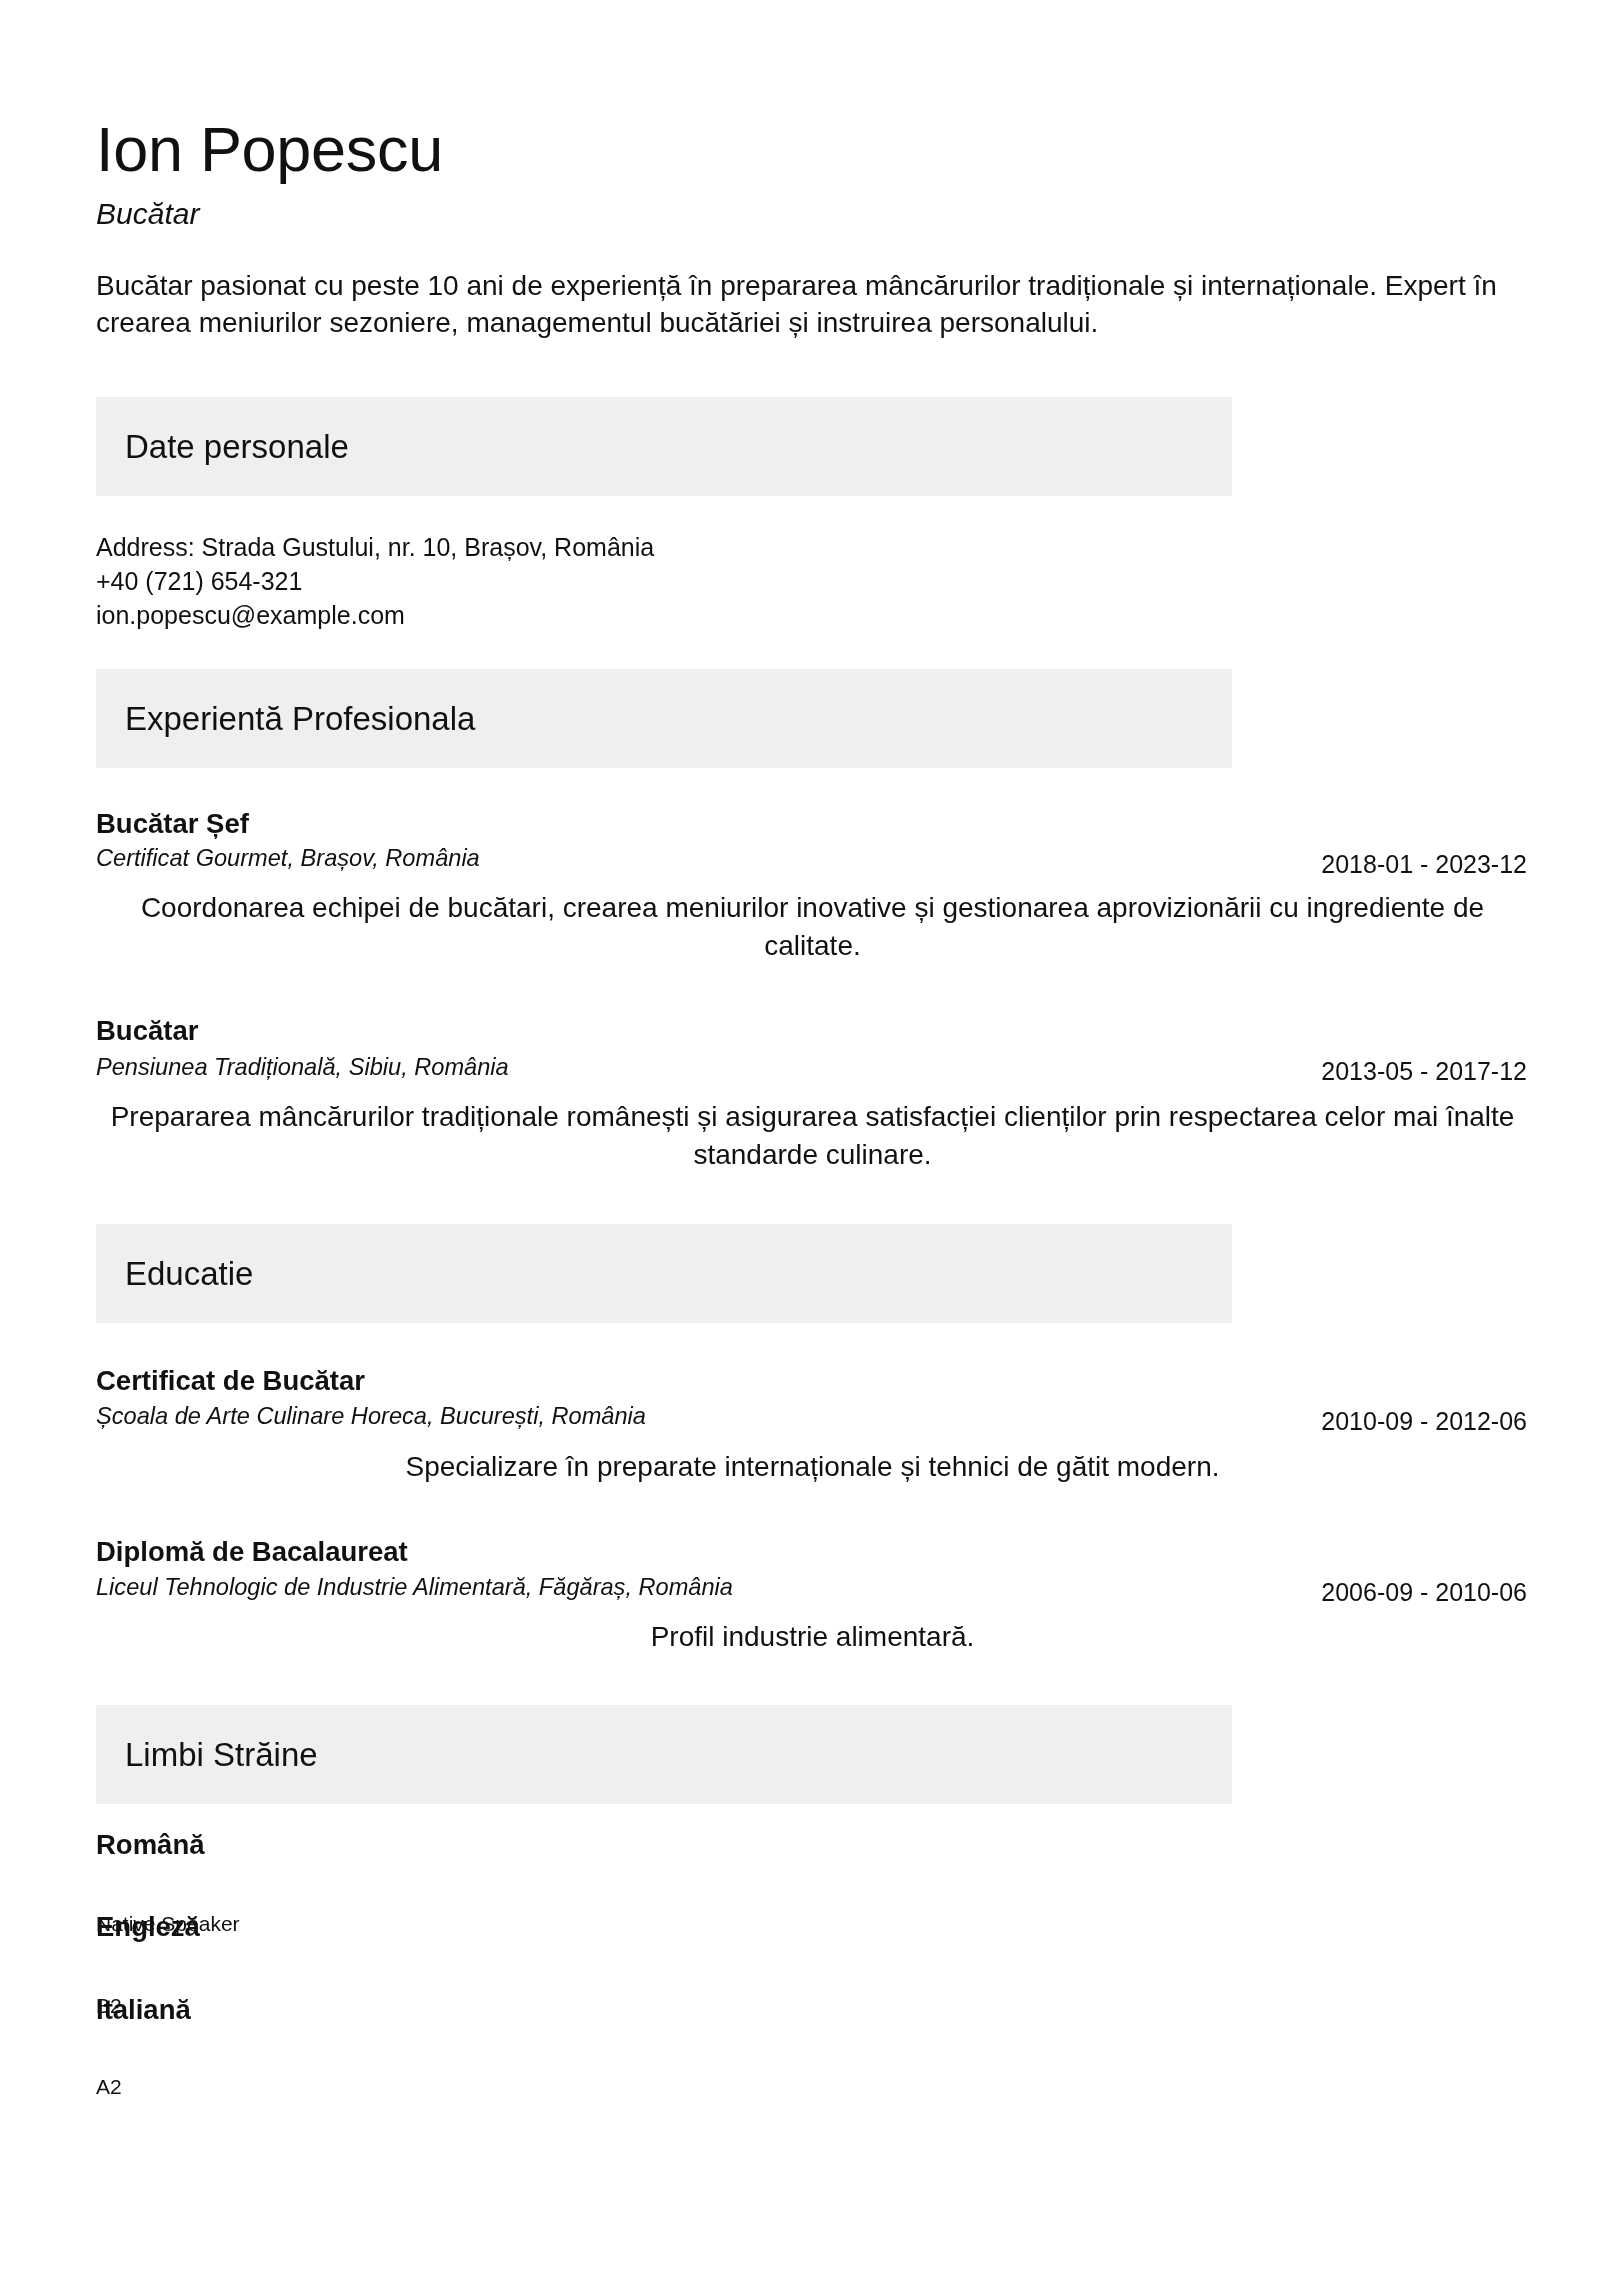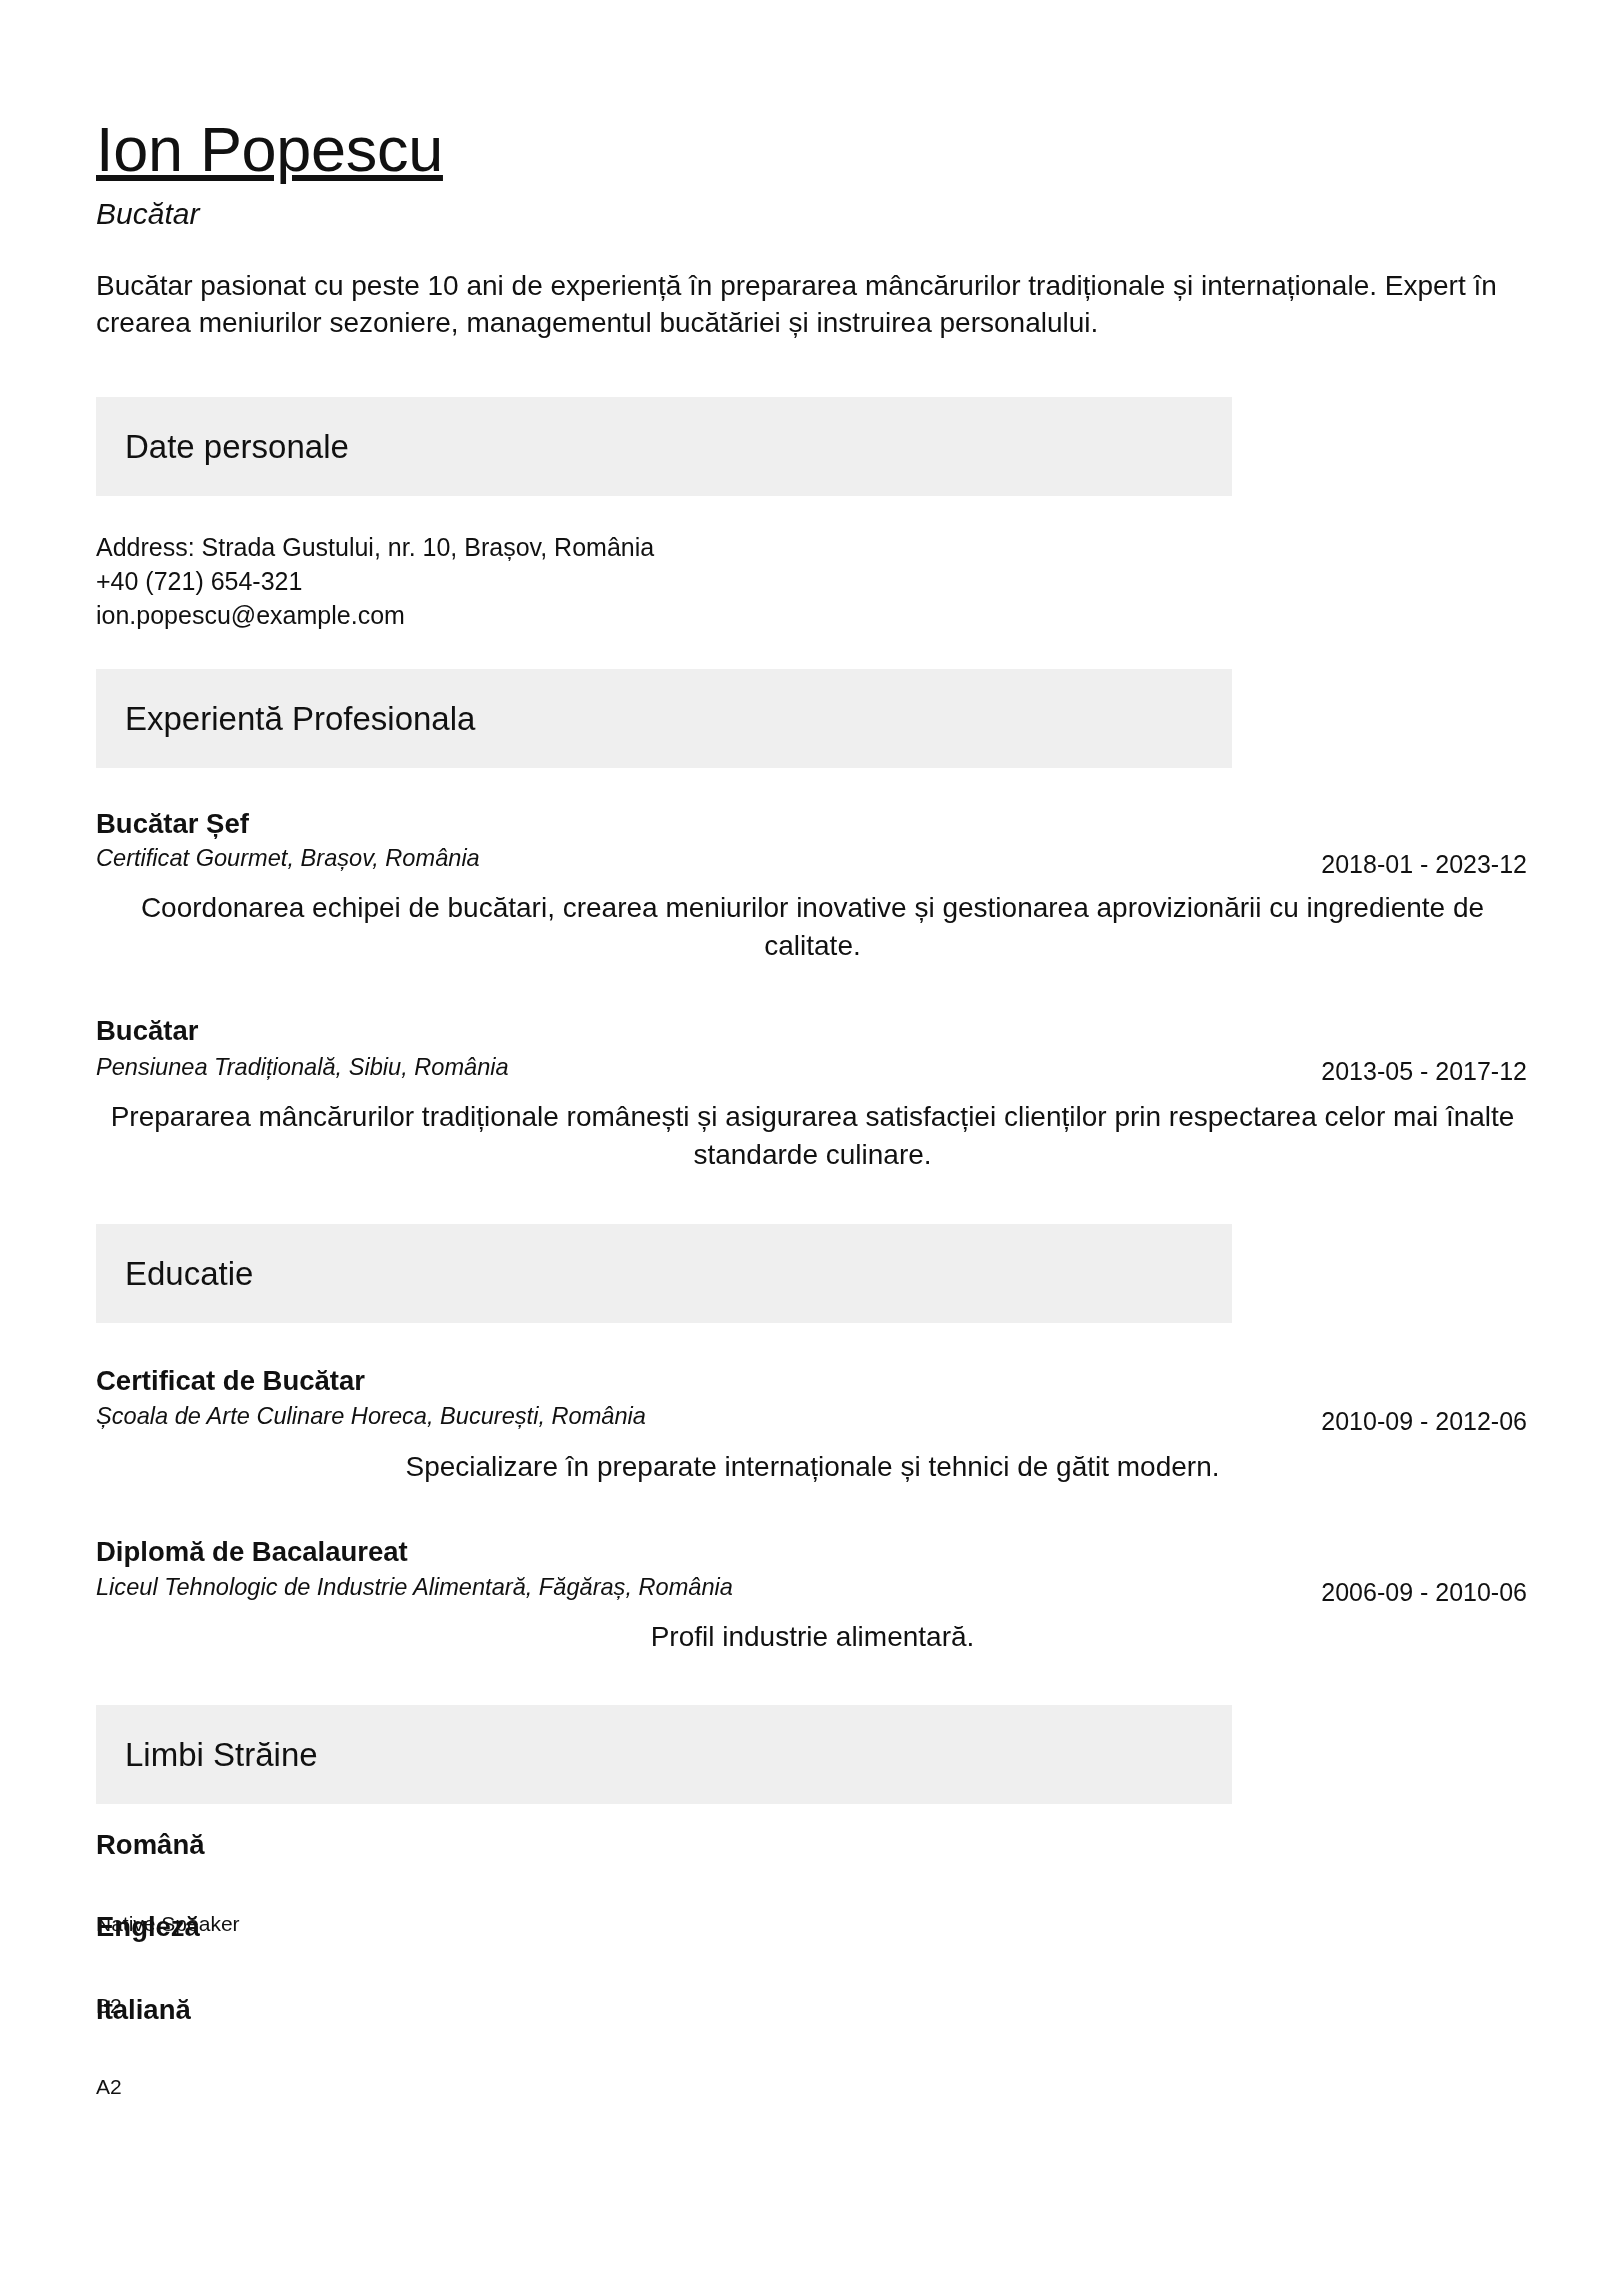--- a/index.html
+++ b/index.html
@@ -1,19 +1,19 @@
 <!DOCTYPE html>
 <html style="font-size:10.5px"><head>
 <meta charset="utf-8">
 <style>
   html, body { margin: 0; padding: 0; background: #ffffff; }
   body { width: 1623px; height: 2295px; position: relative; overflow: hidden;
          font-family: "Liberation Sans", "DejaVu Sans", sans-serif; color: #111111; }
   .abs { position: absolute; white-space: nowrap; }
-  .name { left: 96px; top: 113px; font-size: 63px; line-height: 72px; font-weight: 400; letter-spacing: -0.3px; text-decoration: underline; }
+  .name { left: 96px; top: 113px; font-size: 63px; line-height: 72px; font-weight: 400; letter-spacing: -0.3px; }
   .role { left: 96px; top: 195px; font-size: 30px; line-height: 37px; font-style: italic; }
   .summary { left: 96px; top: 267px; width: 1433px; font-size: 28px; line-height: 37px; white-space: normal; }
   .band { position: absolute; left: 96px; width: 1136px; height: 99px; background: #efefef; }
   .band-title { position: absolute; left: 29px; top: 0; line-height: 99px; font-size: 33px; font-weight: 400; white-space: nowrap; }
   .contact { left: 96px; font-size: 25px; line-height: 34px; }
   .entry-title { left: 96px; font-size: 27.5px; line-height: 34px; font-weight: 700; }
   .entry-date { right: 96px; font-size: 25px; line-height: 34px; text-align: right; margin-top: 40px; }
   .entry-sub { left: 96px; font-size: 23.6px; line-height: 31px; font-style: italic; }
   .entry-desc { left: 96px; width: 1433px; font-size: 28px; line-height: 38px; white-space: normal; text-align: center; }
   .lang-name { left: 96px; font-size: 27.5px; line-height: 34px; font-weight: 700; }

